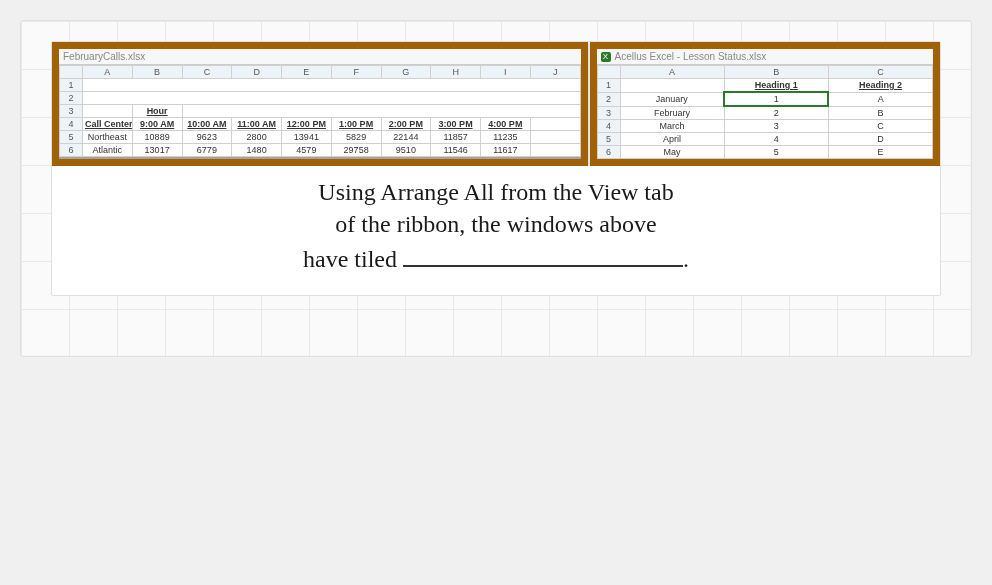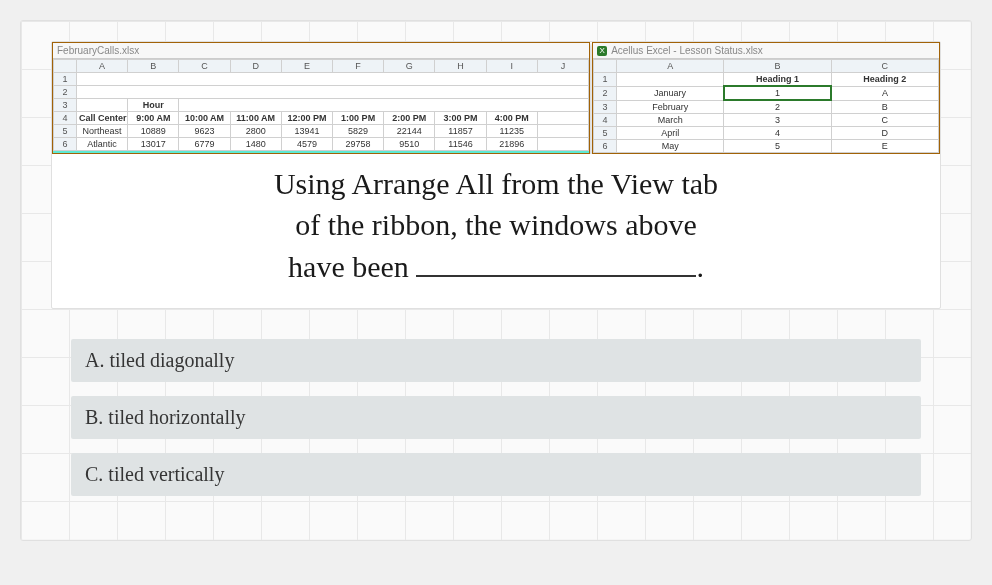--- a/index.html
+++ b/index.html
@@ -32,22 +32,22 @@
   .shot {
     display: flex;
     gap: 0;
     margin-bottom: 6px;
     width: 100%;
     overflow: hidden;
     font-size: 10px;
     color: #333;
   }
   .win {
-    border: 1px solid #a16207;
-    background: #5eead4;
+    border: 7px solid #a16207;
+    background: #a3a3a3;
     box-shadow: 2px 2px 3px rgba(0,0,0,0.15);
   }
   .win-left { flex: 1.55; margin-right: 2px; }
   .win-right { flex: 1; }
   .titlebar {
     font-size: 10px;
     color: #888;
     padding: 2px 4px;
     border-bottom: 1px solid #ccc;
     background: #f7f7f7;
@@ -81,36 +81,36 @@
   table.sheet th {
     background: #eef3f7;
     color: #555;
     font-weight: normal;
   }
   table.sheet td.rowhdr {
     background:#eef3f7;
     color:#555;
     width:18px;
   }
-  td.bold { font-weight: bold; }
+  td.bold { font-weight: bold; text-decoration: underline; }
   td.left { text-align: left; }
   td.selcell { border:2px solid #2b7a2b !important; }
   td.hl { background:#fffbcc; }
 
   
   .question-card {
     background: #fff;
     border: 1px solid #e0e0e0;
     border-radius: 2px;
     padding: 0;
     margin-bottom: 30px;
   }
   .question-text {
     font-family: Georgia, "Times New Roman", serif;
-    font-size: 30px;
+    font-size: 24px;
     color: #1a1a1a;
     text-align: center;
     padding: 4px 40px 20px 40px;
     line-height: 1.35;
   }
   .blank {
     display: inline-block;
     border-bottom: 2px solid #333;
     min-width: 280px;
     height: 1em;
@@ -201,21 +201,21 @@
             <tr>
               <td class="rowhdr">6</td>
               <td class="left">Atlantic</td>
               <td>13017</td>
               <td>6779</td>
               <td>1480</td>
               <td>4579</td>
               <td>29758</td>
               <td>9510</td>
               <td>11546</td>
-              <td>21896</td>
+              <td>11617</td>
               <td></td>
             </tr>
           </tbody>
             </table>
         </div>
 
         <div class="win win-right">
           <div class="titlebar">
             <span class="xl-icon">X</span>
             <span>Acellus Excel - Lesson Status.xlsx</span>
@@ -265,30 +265,19 @@
               <td>E</td>
             </tr>
           </tbody>
             </table>
         </div>
       </div>
 
       <div class="question-text">
         <span>Using Arrange All from the View tab</span><br>
         <span>of the ribbon, the windows above</span><br>
-        <span>have been </span><span class="blank"></span><span>.</span>
+        <span>have tiled </span><span class="blank"></span><span>.</span>
       </div>
     </div>
 
-    <div class="answers">
-      <div class="answer">
-        <span>A. tiled diagonally</span>
-      </div>
-      <div class="answer">
-        <span>B. tiled horizontally</span>
-      </div>
-      <div class="answer">
-        <span>C. tiled vertically</span>
-      </div>
-    </div>
 
   </div>
 </div>
 
 </body></html>

